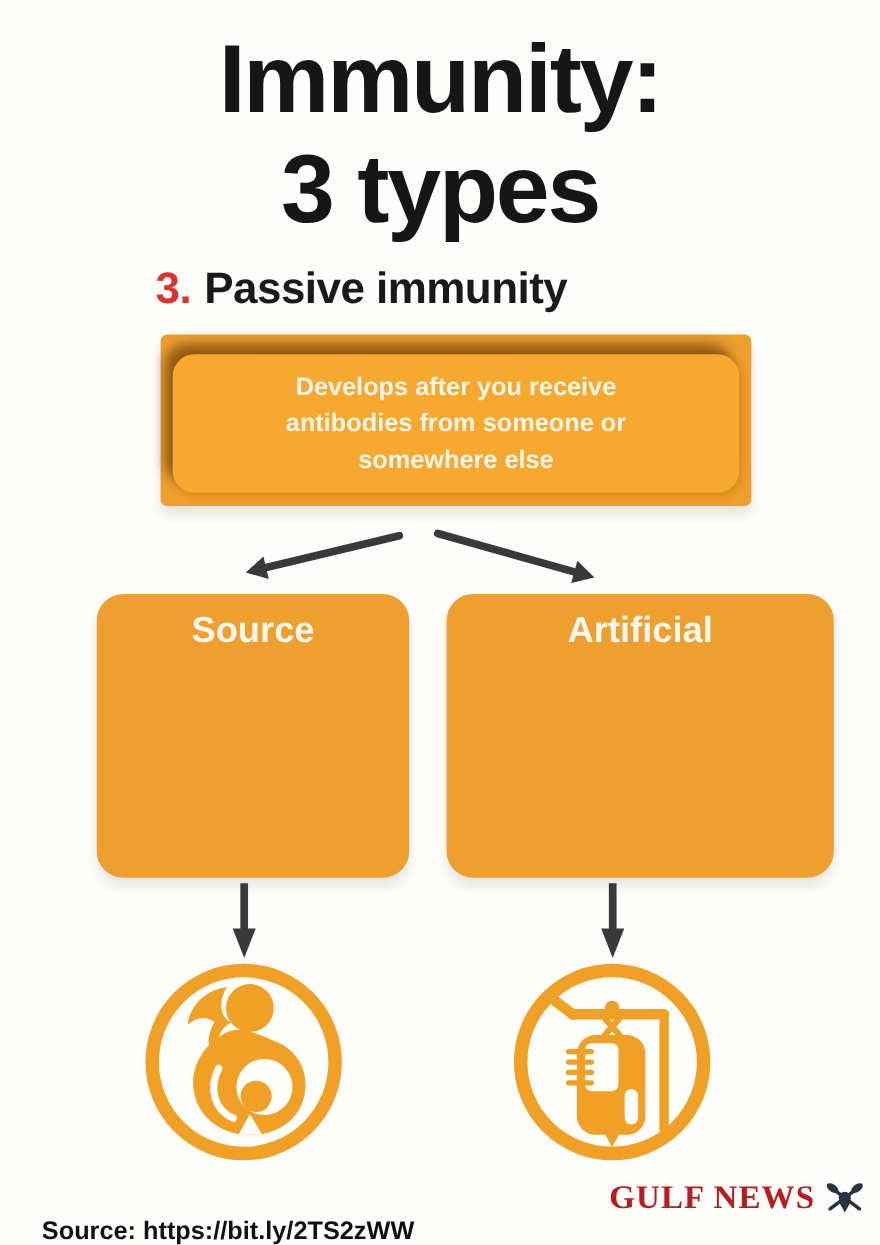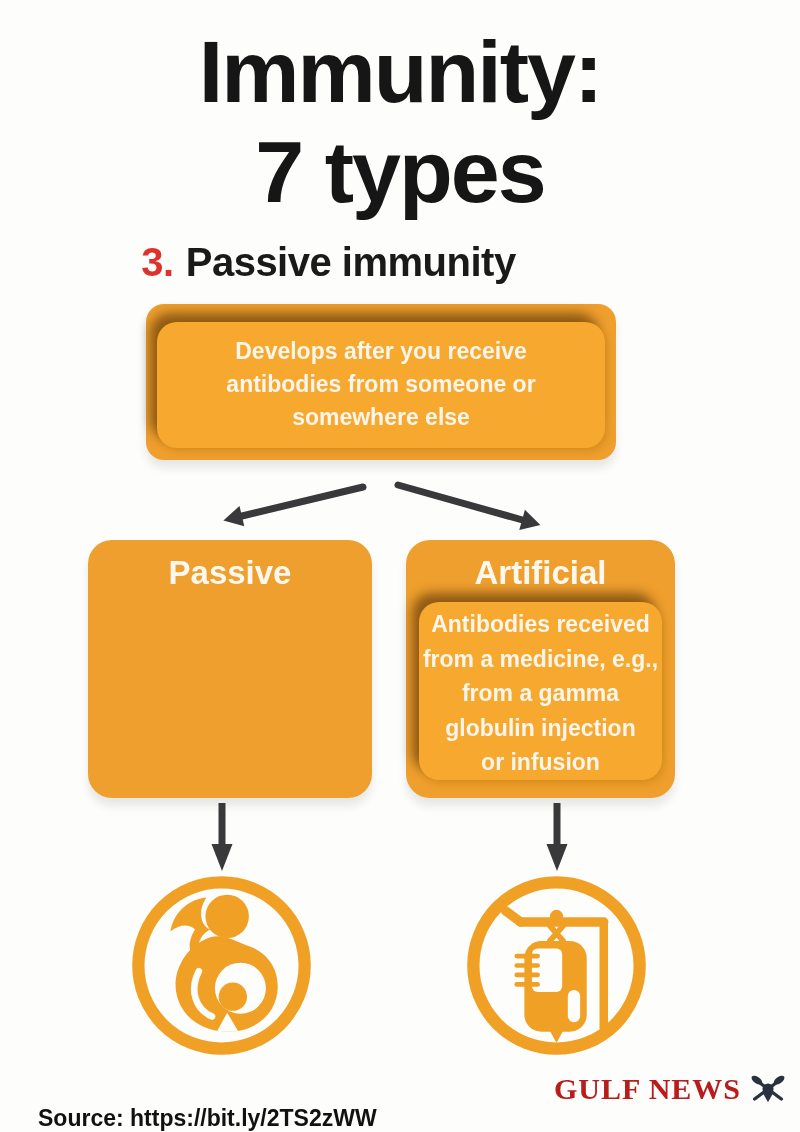--- a/index.html
+++ b/index.html
@@ -42,35 +42,35 @@
     background:#F6A92E;
     border-radius:20px;
     box-shadow:-7px -9px 11px rgba(66,33,2,0.55), 3px 4px 6px rgba(198,128,16,0.45);
     color:#FBF5EC;
     font-weight:bold;
     text-align:center;
     white-space:pre-line;
     box-sizing:border-box;
   }
   .top-card{
-    left:146px;top:304px;width:470px;height:156px;
-    border-radius:18px;
+    left:146px;top:304px;width:537px;height:156px;
+    border-radius:6px;
     padding:18px 11px 12px 11px;
   }
   .top-card .card-inner{
     height:126px;
     font-size:23px;line-height:33px;
     padding-top:13px;
   }
   .branch{
     top:540px;height:258px;
     border-radius:24px;
   }
   .branch.natural{left:88px;width:284px;}
-  .branch.artificial{left:406px;width:269px;}
+  .branch.artificial{left:406px;width:352px;}
   .card-head{
     height:60px;
     text-align:center;
     color:#FCF8F0;
     font-size:33px;font-weight:bold;
     line-height:66px;
   }
   .branch .card-inner{
     margin:2px 13px 0 13px;
     height:178px;
@@ -94,21 +94,21 @@
     font-size:30px;
     letter-spacing:1px;
     color:#b91c1c;
   }
 </style>
 </head>
 <body>
 
 <div class="abs title">
   <span>Immunity:</span>
-  <span>7 types</span>
+  <span>3 types</span>
 </div>
 
 <div class="abs subtitle">
   <span class="num">3.</span><span class="lab">Passive immunity</span>
 </div>
 
 <div class="abs card top-card">
   <div class="card-inner">Develops after you receive
 antibodies from someone or
 somewhere else</div>
@@ -119,30 +119,25 @@
     <line x1="213" y1="27" x2="92" y2="56"></line>
     <polygon points="73.4,60.5 89.5,45.9 94.3,66.3" stroke="none"></polygon>
   </g>
   <g fill="#39393B" stroke="#39393B" stroke-width="7" stroke-linecap="round">
     <line x1="248" y1="25" x2="376" y2="61"></line>
     <polygon points="390.4,65 369.3,70 374.9,49.8" stroke="none"></polygon>
   </g>
 </svg>
 
 <div class="abs card branch natural">
-  <div class="card-head">Passive</div>
+  <div class="card-head">Source</div>
 </div>
 
 <div class="abs card branch artificial">
   <div class="card-head">Artificial</div>
-  <div class="card-inner">Antibodies received
-from a medicine, e.g.,
-from a gamma
-globulin injection
-or infusion</div>
 </div>
 
 <svg class="abs" style="left:209px;top:800px;" width="26" height="72" viewBox="0 0 26 72">
   <line x1="13" y1="3" x2="13" y2="46" stroke="#39393B" stroke-width="7"></line>
   <polygon points="13,71 2.5,44 23.5,44" fill="#39393B"></polygon>
 </svg>
 <svg class="abs" style="left:544px;top:800px;" width="26" height="72" viewBox="0 0 26 72">
   <line x1="13" y1="3" x2="13" y2="46" stroke="#39393B" stroke-width="7"></line>
   <polygon points="13,71 2.5,44 23.5,44" fill="#39393B"></polygon>
 </svg>

